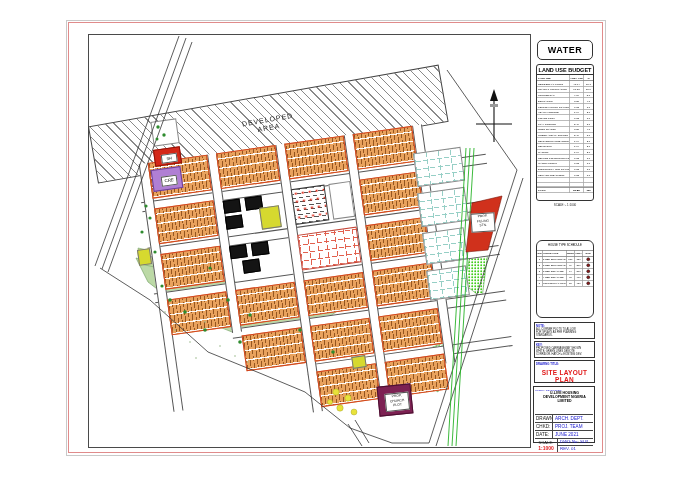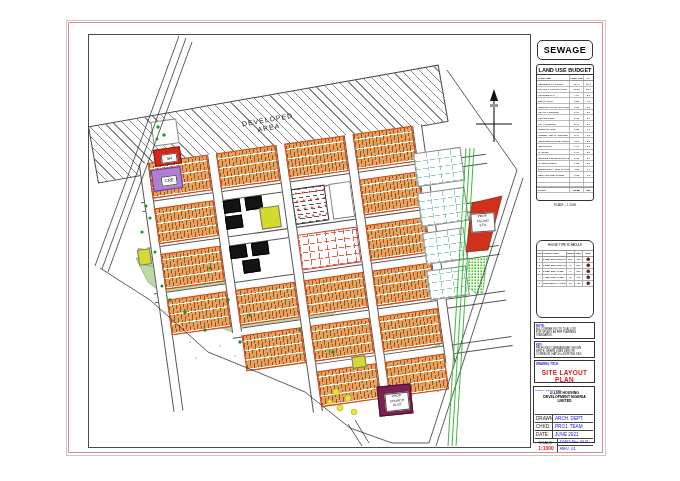--- a/index.html
+++ b/index.html
@@ -242,21 +242,21 @@
 <div class="abs lblbox" id="red-parcel-label" style="left:471px;top:213px;width:22px;height:17px;font-size:3.2px;line-height:4.6px;transform:rotate(-4deg);">
     <div>PROP.</div>
     <div>FILLING</div>
     <div>STN.</div>
   </div>
 
 <div class="abs special" style="left:138px;top:249px;width:13px;height:16px;background:#d6d92f;border:.5px solid #777;transform:rotate(-8deg);"></div>
 <div class="abs special" style="left:352px;top:356px;width:14px;height:12px;background:#d6d92f;border:.5px solid #777;transform:rotate(-8deg);"></div>
 
 <div class="abs pbox" id="legend-box">
-  <span>SEWAGE</span>
+  <span>WATER</span>
 </div>
 
 <div class="abs pbox" id="budget-box">
   <div id="budget-title">LAND USE BUDGET</div>
   <div class="halfscale" id="budget-rows">
       <div class="brow hdr">
         <div class="c-l">LAND USE</div>
         <div class="c-a">AREA (Ha)</div>
         <div class="c-p">%</div>
       </div>

